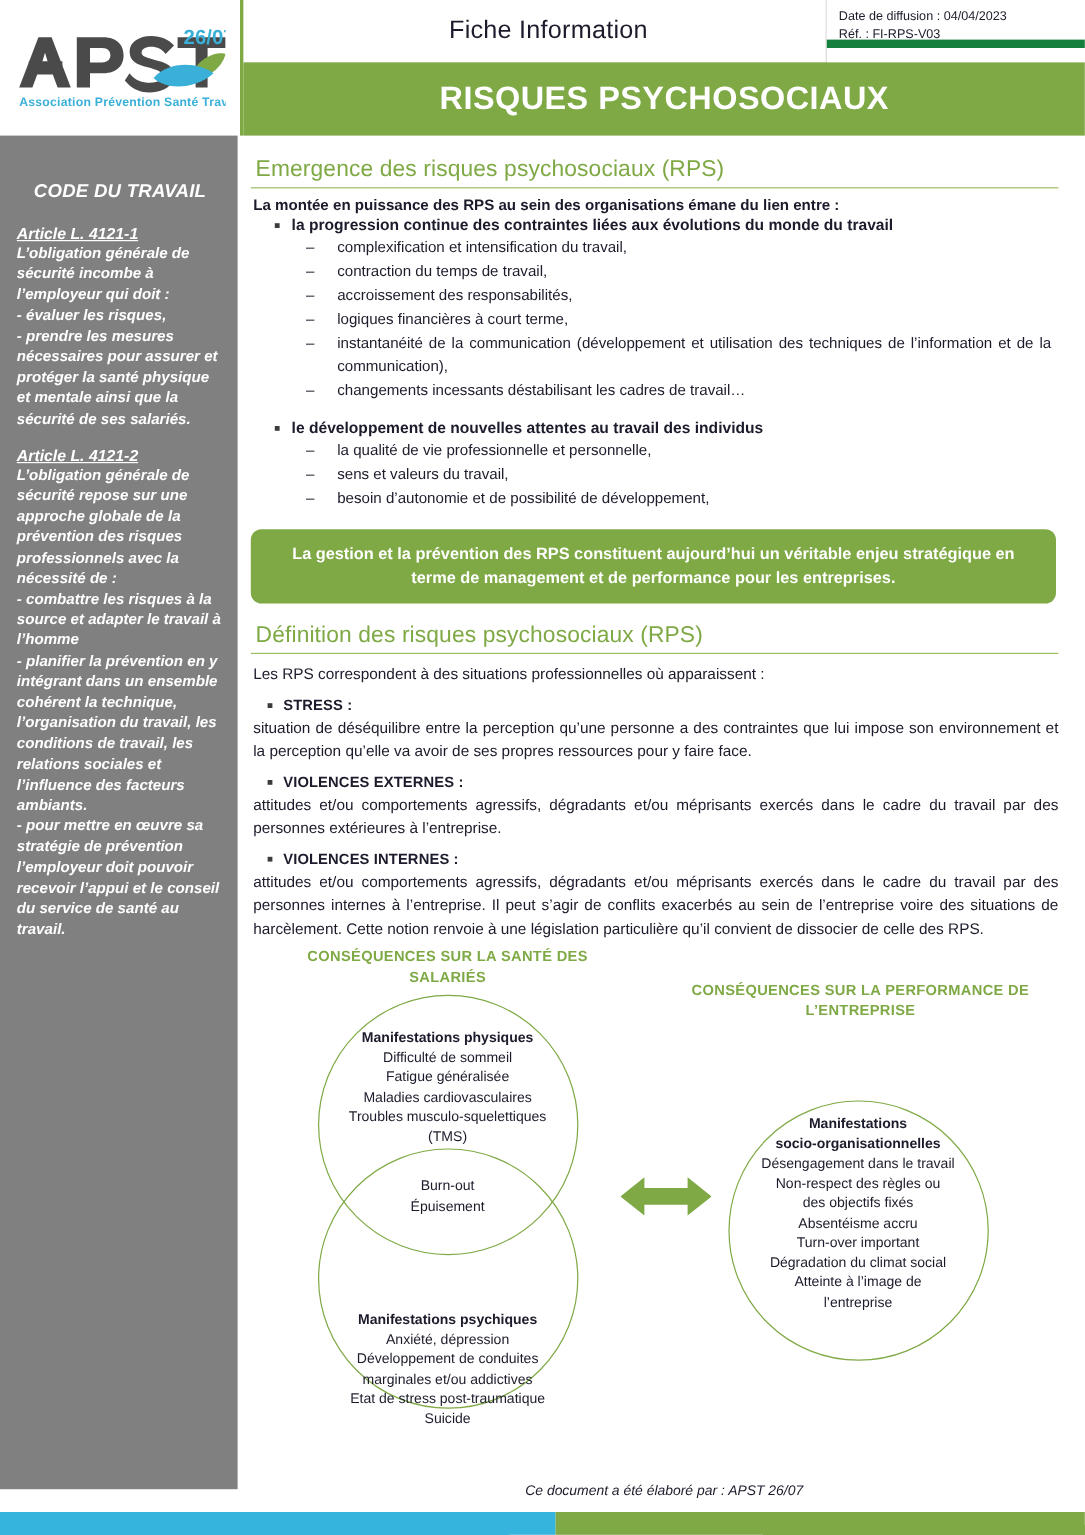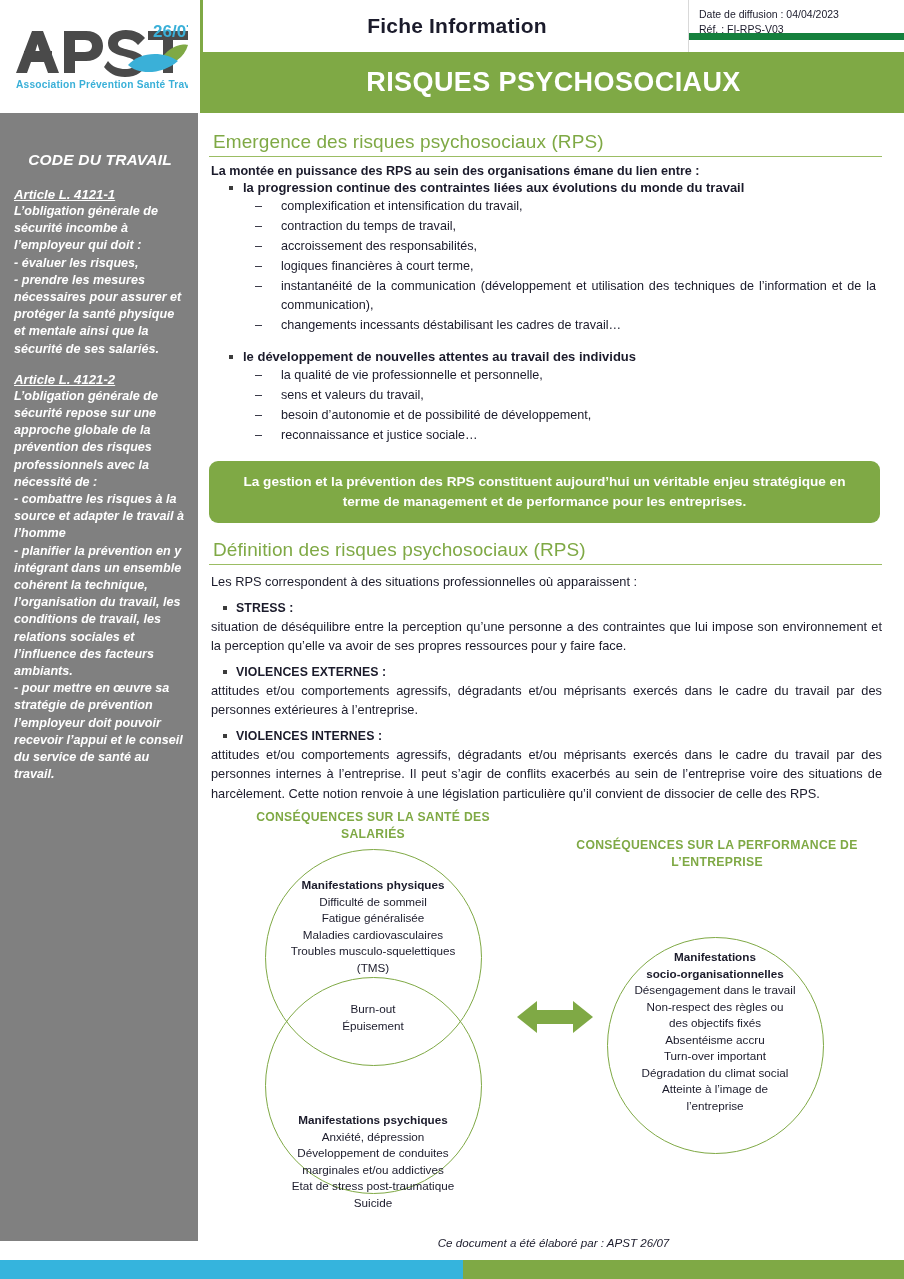--- a/index.html
+++ b/index.html
@@ -20,21 +20,21 @@
     background:#ffffff;border-right:3px solid #7fa945;
     display:flex;align-items:center;justify-content:center;
   }
   .logo-svg{display:block;}
   .fiche-box{
     position:absolute;left:203px;top:0;width:485px;height:52px;
     background:#ffffff;border:1px solid #d9d9d9;border-left:none;border-top:none;
     display:flex;align-items:center;justify-content:center;
   }
   .fiche-title{
-    font-size:21px;color:#1b1b2b;font-weight:700;
+    font-size:21px;color:#1b1b2b;font-weight:400;
     letter-spacing:0.2px;
     margin-left:23px;
   }
   .meta-box{
     position:absolute;left:689px;top:0;width:215px;height:40px;
     background:#ffffff;border-bottom:7px solid #15803d;
     padding:7px 0 0 10px;box-sizing:border-box;
   }
   .meta-line{font-size:10.5px;color:#1b1b2b;line-height:15px;white-space:nowrap;}
   .banner{
@@ -219,21 +219,20 @@
         <li>logiques financières à court terme,</li>
         <li class="justify">instantanéité de la communication (développement et utilisation des techniques de l’information et de la communication),</li>
         <li>changements incessants déstabilisant les cadres de travail…</li>
       </ul>
 
       <div class="bullet-l1" style="margin-top:14px;">le développement de nouvelles attentes au travail des individus</div>
       <ul class="dashlist">
         <li>la qualité de vie professionnelle et personnelle,</li>
         <li>sens et valeurs du travail,</li>
         <li>besoin d’autonomie et de possibilité de développement,</li>
-        <li>reconnaissance et justice sociale…</li>
       </ul>
 
       <div class="callout">La gestion et la prévention des RPS constituent aujourd’hui un véritable enjeu stratégique en terme de management et de performance pour les entreprises.</div>
     </section>
 
     <section>
       <div class="sec-head" style="margin-top:16px;">Définition des risques psychosociaux (RPS)</div>
       <div class="sec-rule"></div>
       <div class="para" style="margin-bottom:4px;">Les RPS correspondent à des situations professionnelles où apparaissent :</div>
 

